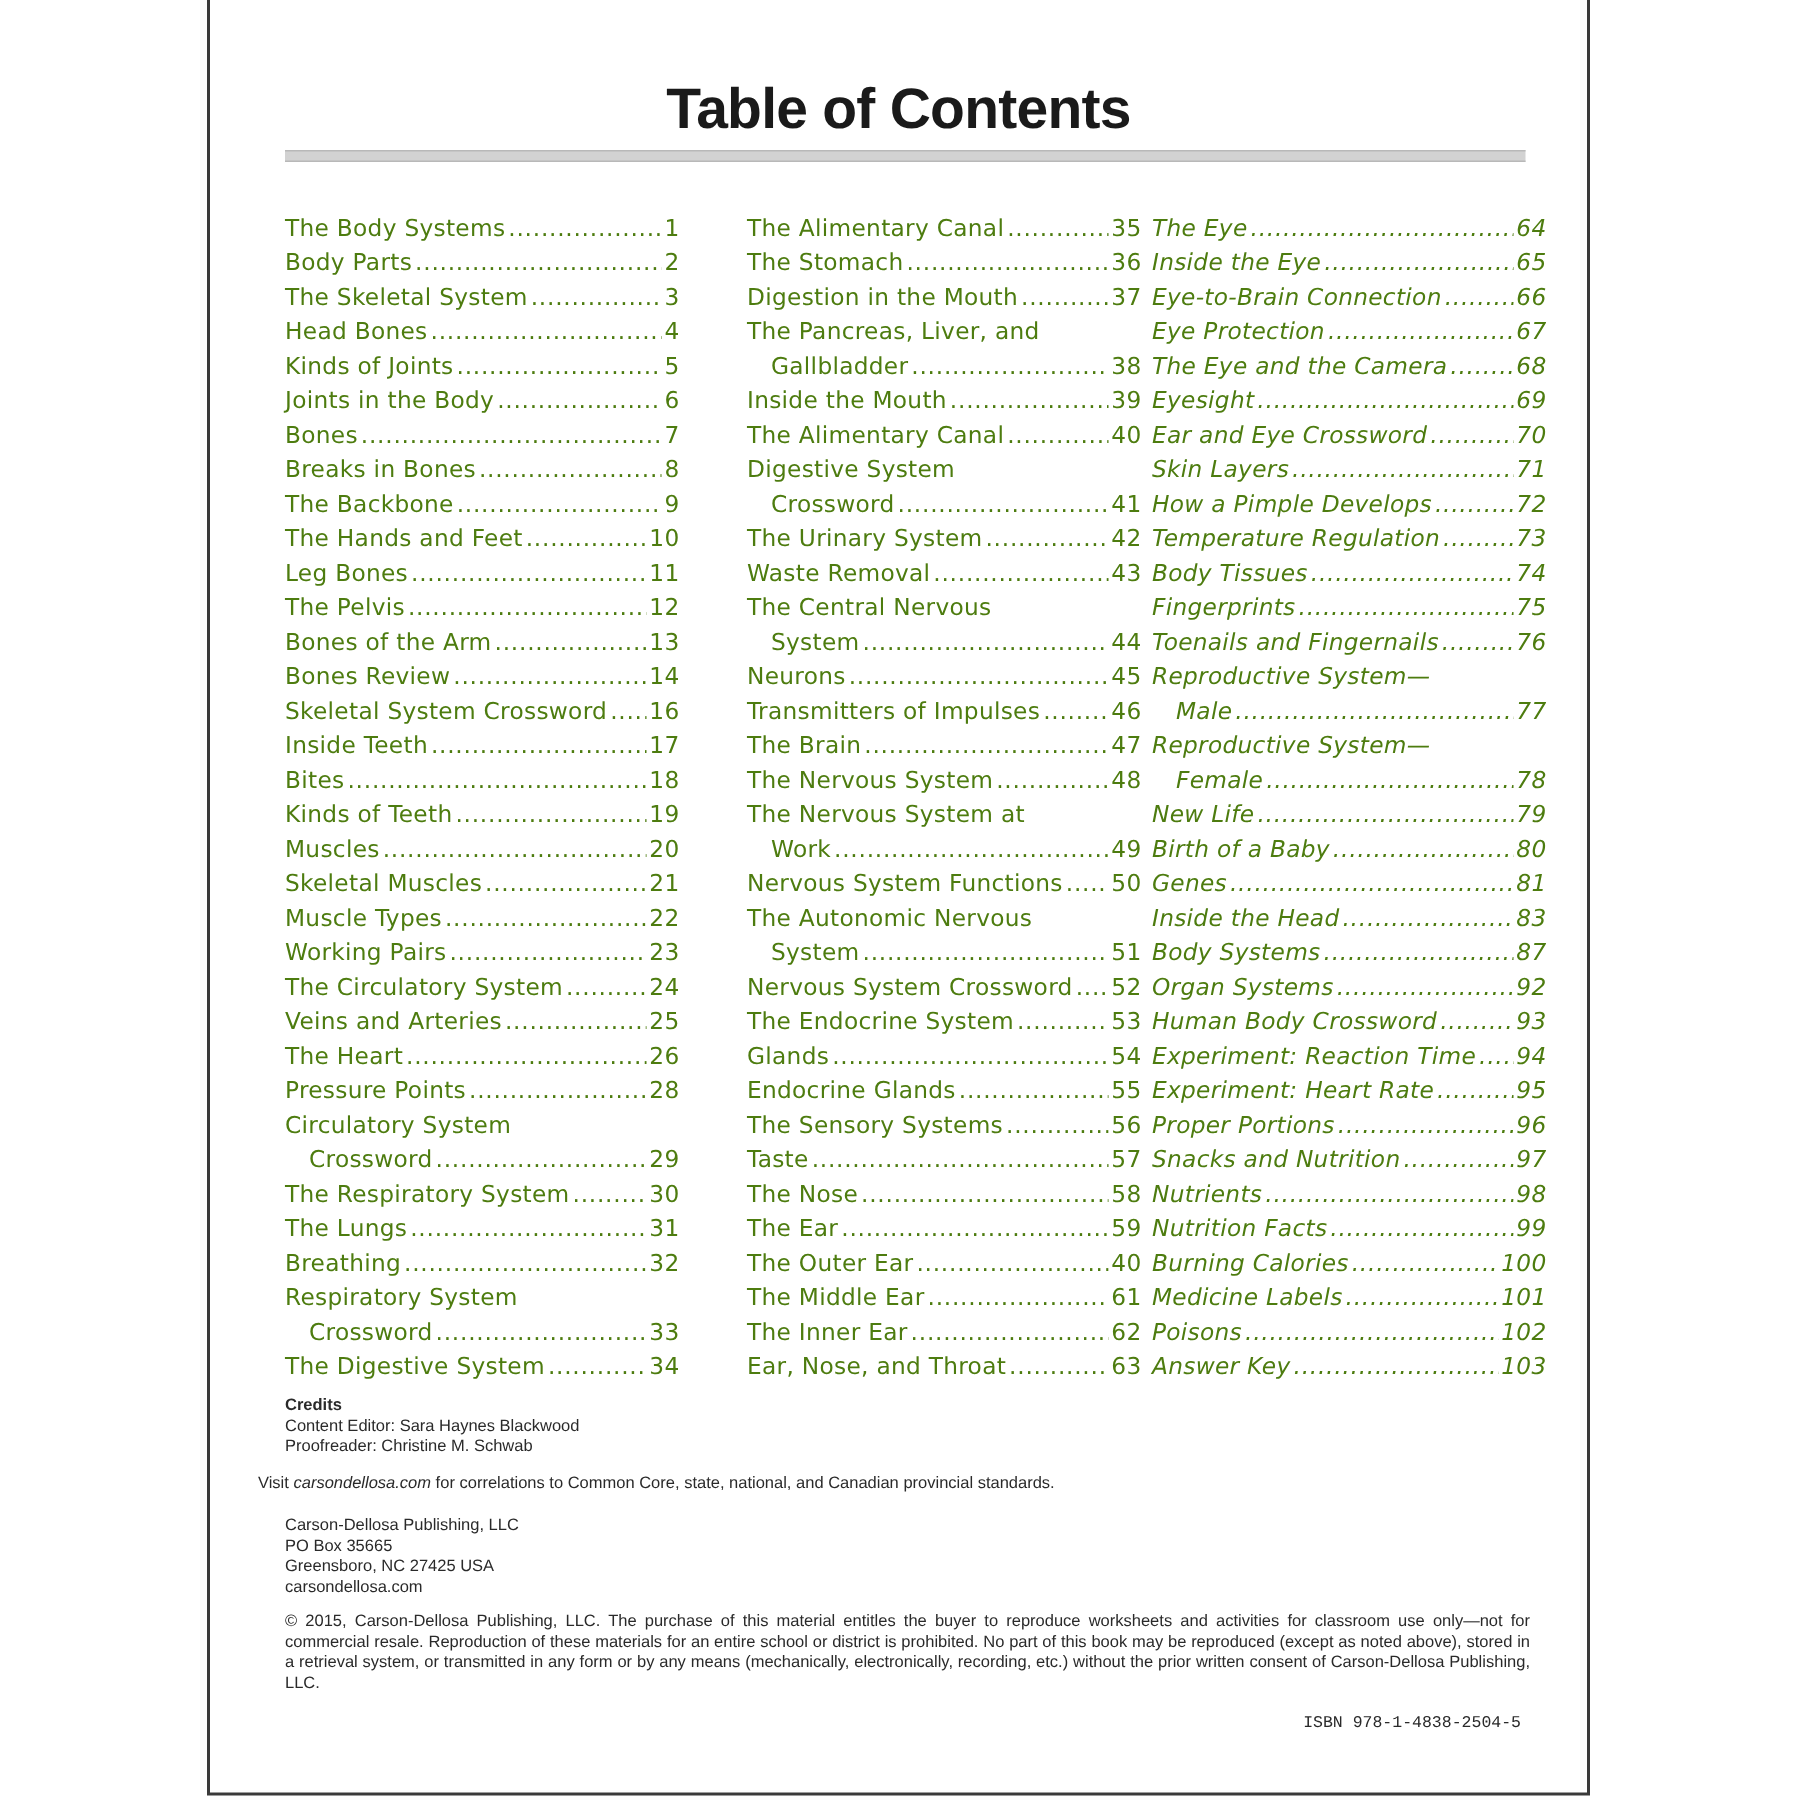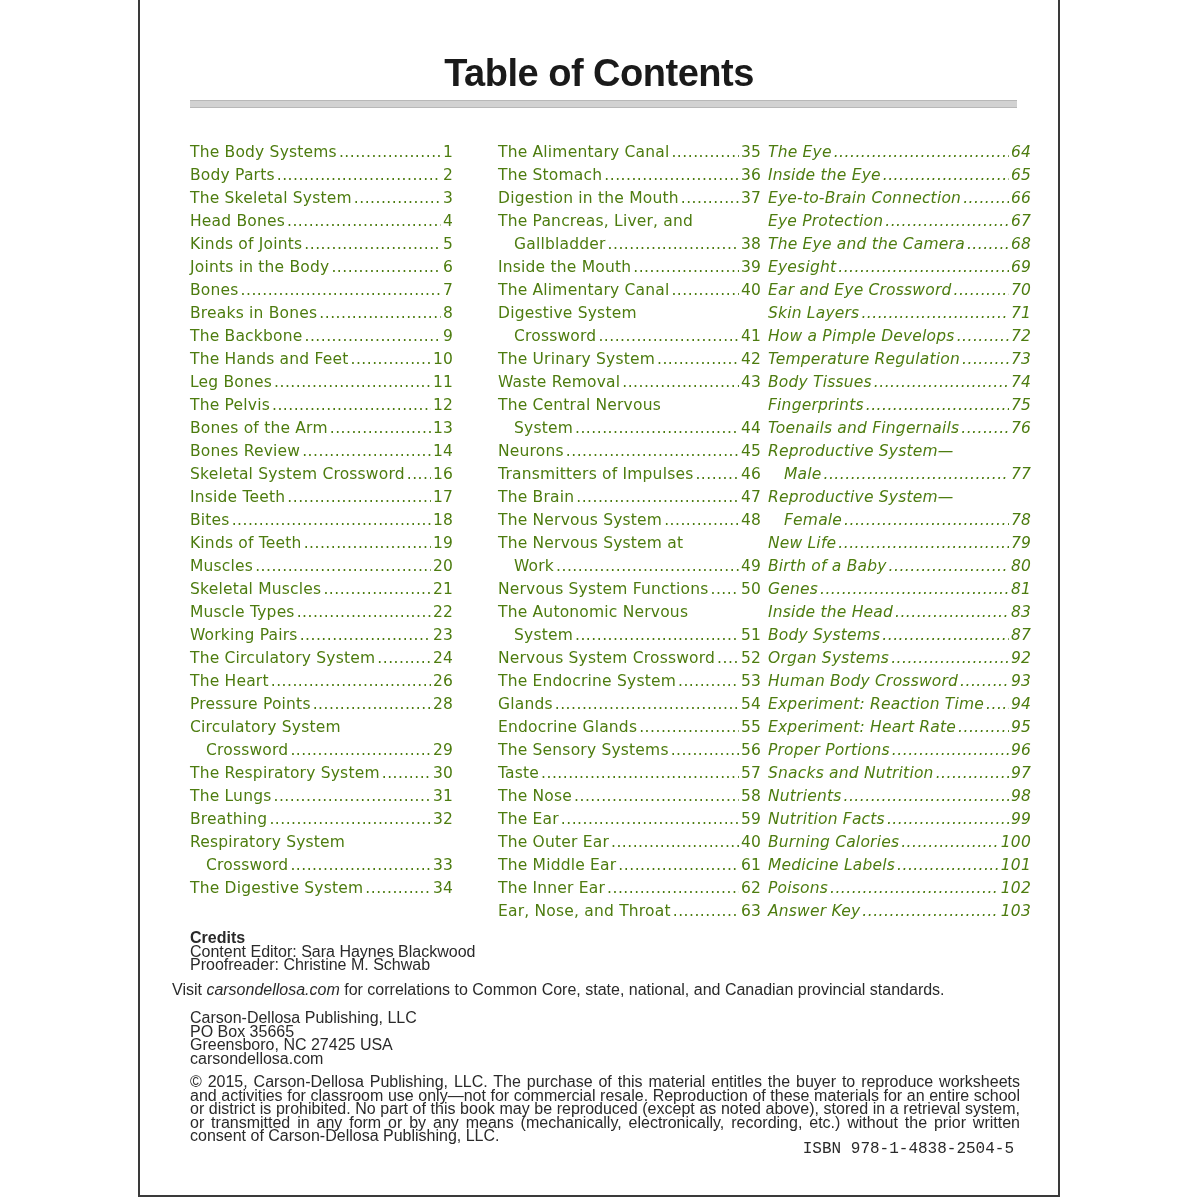--- a/index.html
+++ b/index.html
@@ -25,21 +25,21 @@
   .col.c1 { left: 50px; }
   .col.c2 { left: 322px; margin-left: 36px; }
   .col.c3 { left: 628px; font-style: italic; }
   .entry { height: 23px; line-height: 23px; display: flex; white-space: nowrap; letter-spacing: 0.2px; }
   .entry .lbl { flex: 0 0 auto; }
   .entry .dots { flex: 1 1 auto; overflow: hidden; margin: 0 2px; }
   .entry .dots::before { content: "........................................................................................................"; letter-spacing: 0.5px; }
   .entry .pg { flex: 0 0 auto; text-align: right; }
   .entry.cont { padding-left: 16px; }
   .small {
-    font-family: "Liberation Sans", sans-serif; font-size: 16px; color: #2a2a2a; line-height: 13.5px;
+    font-family: "Liberation Sans", sans-serif; font-size: 11px; color: #2a2a2a; line-height: 13.5px;
   }
   .credits { position: absolute; left: 50px; top: 931px; }
   .credits .h { font-weight: bold; }
   .visit { position: absolute; left: 32px; top: 983px; }
   .visit em { font-style: italic; }
   .address { position: absolute; left: 50px; top: 1011px; }
   .legal { position: absolute; left: 50px; top: 1075px; width: 830px; text-align: justify; }
   .isbn { position: absolute; right: 44px; top: 1143px; font-family: Liberation Mono, monospace; }
 </style>
 </head>
@@ -159,20 +159,25 @@
         <span class="lbl">Working Pairs</span>
         <span class="dots"></span>
         <span class="pg">23</span>
       </div>
       <div class="entry">
         <span class="lbl">The Circulatory System</span>
         <span class="dots"></span>
         <span class="pg">24</span>
       </div>
       <div class="entry">
+        <span class="lbl">Veins and Arteries</span>
+        <span class="dots"></span>
+        <span class="pg">25</span>
+      </div>
+      <div class="entry">
         <span class="lbl">The Heart</span>
         <span class="dots"></span>
         <span class="pg">26</span>
       </div>
       <div class="entry">
         <span class="lbl">Pressure Points</span>
         <span class="dots"></span>
         <span class="pg">28</span>
       </div>
       <div class="entry first">

